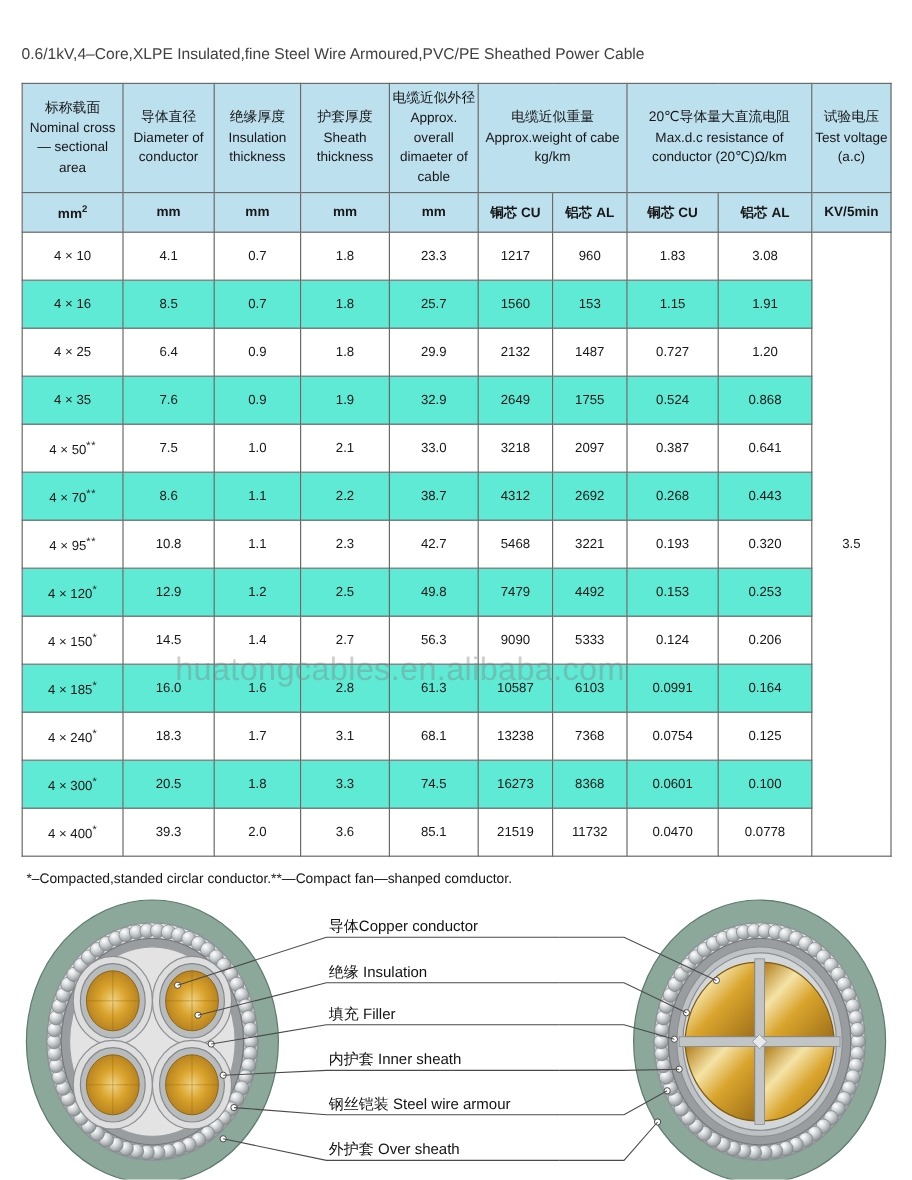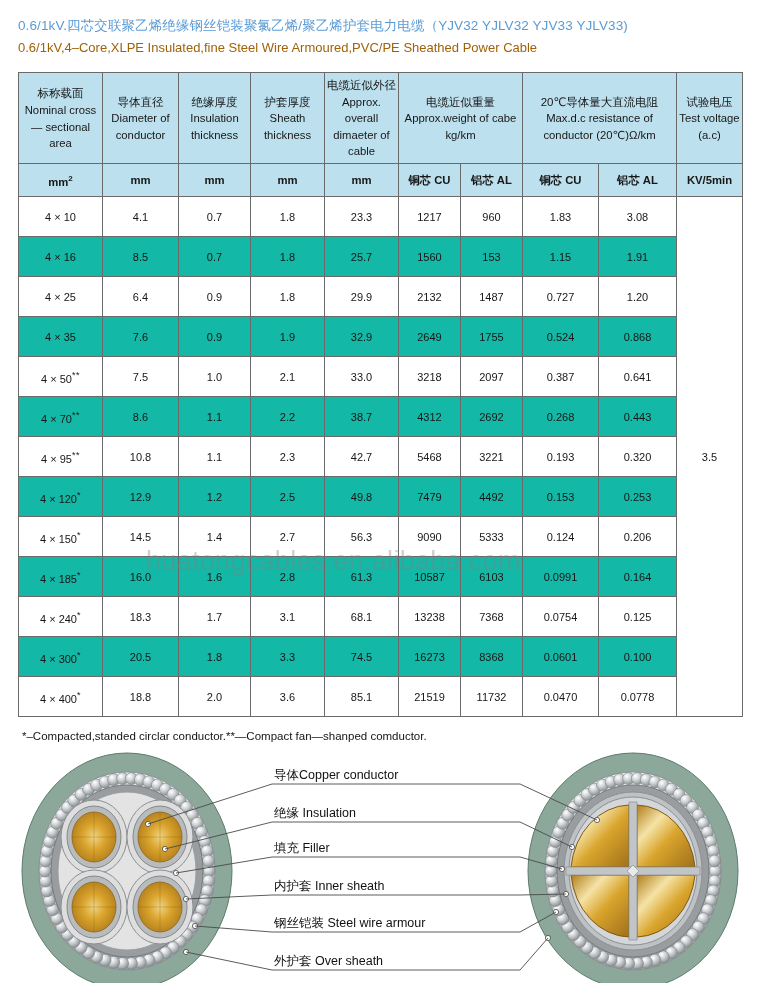--- a/index.html
+++ b/index.html
@@ -5,39 +5,39 @@
   html,body{margin:0;padding:0;}
   body{
     width:760px;height:983px;background:#ffffff;
     font-family:"Liberation Sans","DejaVu Sans",sans-serif;
     color:#1a1a1a;position:relative;overflow:hidden;
   }
 
   
   .titles{padding:16px 0 0 18px;}
   .title-cn{font-size:13.5px;color:#5b9bd5;letter-spacing:.1px;line-height:1.5;white-space:nowrap;}
-  .title-en{font-size:13px;color:#a16207;line-height:1.55;margin-top:2px;white-space:nowrap;}
+  .title-en{font-size:13px;color:#404040;line-height:1.55;margin-top:19px;white-space:nowrap;}
 
   
   .tbl-wrap{margin:14px 18px 0 18px;position:relative;}
   table.spec{
     border-collapse:collapse;width:724px;table-layout:fixed;
     border:1px solid #4c1d95;
   }
   table.spec td,table.spec th{
     border:1px solid #6a6a6a;
     text-align:center;vertical-align:middle;
     font-weight:normal;font-size:11px;color:#171717;
   }
   thead th.grp{background:#bde0ee;height:84px;line-height:1.45;font-size:11.3px;padding:3px 1px;}
   thead th.unit{background:#bde0ee;height:30px;font-size:11.3px;font-weight:bold;}
   thead th .cn{display:block;font-size:11.5px;}
   tbody td{height:37px;font-size:11.8px;}
   tbody tr.odd  td{background:#ffffff;}
-  tbody tr.even td{background:#14b8a6;}
+  tbody tr.even td{background:#5eead4;}
   td.testv{background:#ffffff !important;font-size:11.8px;}
   sup{font-size:8px;vertical-align:super;}
   .ast{font-size:9px;vertical-align:super;letter-spacing:.5px;}
 
   
   .watermark{
     position:absolute;left:128px;top:474px;
     font-size:27px;color:rgba(130,130,130,.38);
     letter-spacing:.3px;white-space:nowrap;pointer-events:none;
     font-family:"Liberation Sans",sans-serif;z-index:5;
@@ -48,21 +48,20 @@
 
   
   .diagram{position:relative;width:760px;height:268px;margin-top:6px;}
   .diagram svg{display:block;}
   .lbl{font-size:12.5px;fill:#111;font-family:"Liberation Sans",sans-serif;}
 </style>
 </head>
 <body>
 
 <div class="titles">
-  <div class="title-cn">0.6/1kV.四芯交联聚乙烯绝缘钢丝铠装聚氯乙烯/聚乙烯护套电力电缆（YJV32 YJLV32 YJV33 YJLV33)</div>
   <div class="title-en">0.6/1kV,4–Core,XLPE Insulated,fine Steel Wire Armoured,PVC/PE Sheathed Power Cable</div>
 </div>
 
 <div class="tbl-wrap">
   <table class="spec">
     <colgroup>
       <col style="width:84px">
         <col style="width:76px">
         <col style="width:72px">
         <col style="width:74px">
@@ -250,21 +249,21 @@
           <td>1.8</td>
           <td>3.3</td>
           <td>74.5</td>
           <td>16273</td>
           <td>8368</td>
           <td>0.0601</td>
           <td>0.100</td>
         </tr>
         <tr class="odd">
           <td>4 × 400<span class="ast">*</span></td>
-          <td>18.8</td>
+          <td>39.3</td>
           <td>2.0</td>
           <td>3.6</td>
           <td>85.1</td>
           <td>21519</td>
           <td>11732</td>
           <td>0.0470</td>
           <td>0.0778</td>
         </tr>
       </tbody>
   </table>

